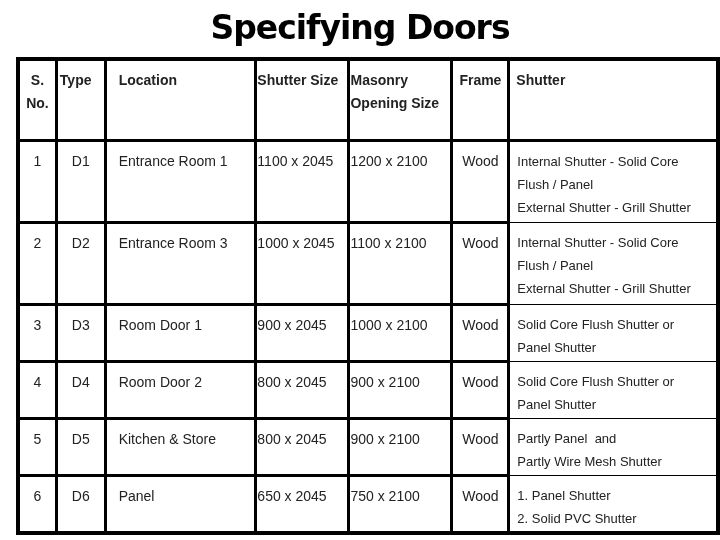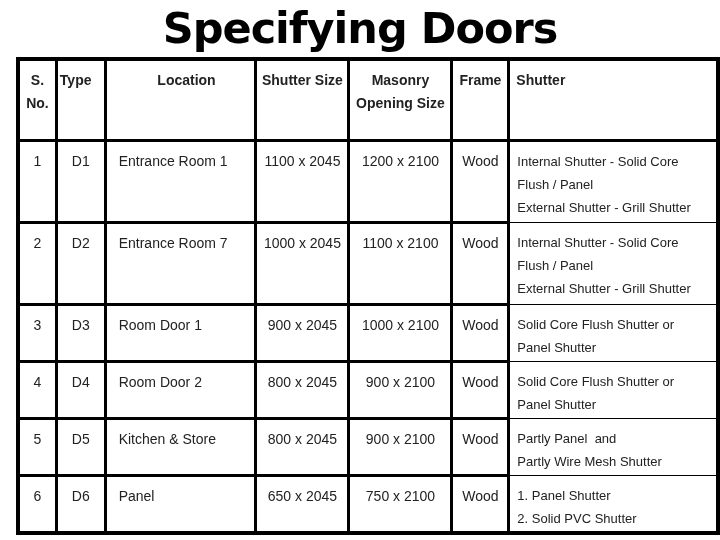--- a/index.html
+++ b/index.html
@@ -1,38 +1,38 @@
 <!DOCTYPE html>
 <html><head>
   <meta charset="utf-8">
   <style>
     html, body { margin: 0; padding: 0; background: #ffffff; }
     body { width: 720px; height: 540px; position: relative; overflow: hidden; }
     .title {
       position: absolute; left: 0; top: 6px; width: 720px; text-align: center;
-      font-family: "DejaVu Sans", sans-serif; font-weight: bold; font-size: 43px;
+      font-family: "DejaVu Sans", sans-serif; font-weight: bold; font-size: 33px;
       color: #000; letter-spacing: -1px; line-height: 44px;
     }
     table.doors {
       position: absolute; left: 16px; top: 57px;
       border-collapse: collapse;
       font-family: "Liberation Sans", sans-serif; color: #222;
       table-layout: fixed;
     }
     table.doors td, table.doors th {
       border: 3px solid #000; vertical-align: top; padding: 0;
     }
     table.doors { border: 4px solid #000; }
     th { font-weight: bold; font-size: 14px; line-height: 23px; padding-top: 8px !important; color: #222; }
     td { font-size: 14px; line-height: 23px; padding-top: 8px !important; }
     .c-sno { width: 36px; text-align: center; }
     .c-type { width: 45px; }
     .c-loc { width: 143px; }
-    .c-ssize { width: 94px; text-align: center; }
-    .c-mos { width: 104px; text-align: center; }
+    .c-ssize { width: 94px; text-align: left; }
+    .c-mos { width: 104px; text-align: left; }
     .c-frame { width: 55px; text-align: center; }
     .c-desc { width: 208px; }
     th.c-type, td.c-type { text-align: left; padding-left: 2px !important; margin-left: 35px; }
     td.c-type { text-align: center; padding-left: 0 !important; }
     th.c-loc, td.c-loc { padding-left: 12px !important; }
     th.c-desc { padding-left: 6px !important; }
     td.c-desc { padding-left: 7px !important; font-size: 13px; }
     td.c-desc .line { display: block; }
     tr.hdr { height: 81px; }
     tr.r-tall { height: 82px; }
@@ -45,21 +45,21 @@
 </head>
 <body>
 
 <div class="title">Specifying Doors</div>
 
 <table class="doors">
   <tbody>
       <tr class="hdr">
     <th class="c-sno">S. No.</th>
     <th class="c-type">Type</th>
-    <th class="c-loc" style="text-align:center">Location</th>
+    <th class="c-loc" style="text-align:left">Location</th>
     <th class="c-ssize">Shutter Size</th>
     <th class="c-mos">Masonry Opening Size</th>
     <th class="c-frame">Frame</th>
     <th class="c-desc" style="text-align:left">Shutter</th>
   </tr>
 
   <tr class="r-tall">
     <td class="c-sno">1</td>
     <td class="c-type">D1</td>
     <td class="c-loc">Entrance Room 1</td>
@@ -69,21 +69,21 @@
     <td class="c-desc">
       <span class="line">Internal Shutter - Solid Core</span>
       <span class="line">Flush / Panel</span>
       <span class="line">External Shutter - Grill Shutter</span>
     </td>
   </tr>
 
   <tr class="r-tall">
     <td class="c-sno">2</td>
     <td class="c-type">D2</td>
-    <td class="c-loc">Entrance Room 7</td>
+    <td class="c-loc">Entrance Room 3</td>
     <td class="c-ssize">1000 x 2045</td>
     <td class="c-mos">1100 x 2100</td>
     <td class="c-frame">Wood</td>
     <td class="c-desc">
       <span class="line">Internal Shutter - Solid Core</span>
       <span class="line">Flush / Panel</span>
       <span class="line">External Shutter - Grill Shutter</span>
     </td>
   </tr>
 

